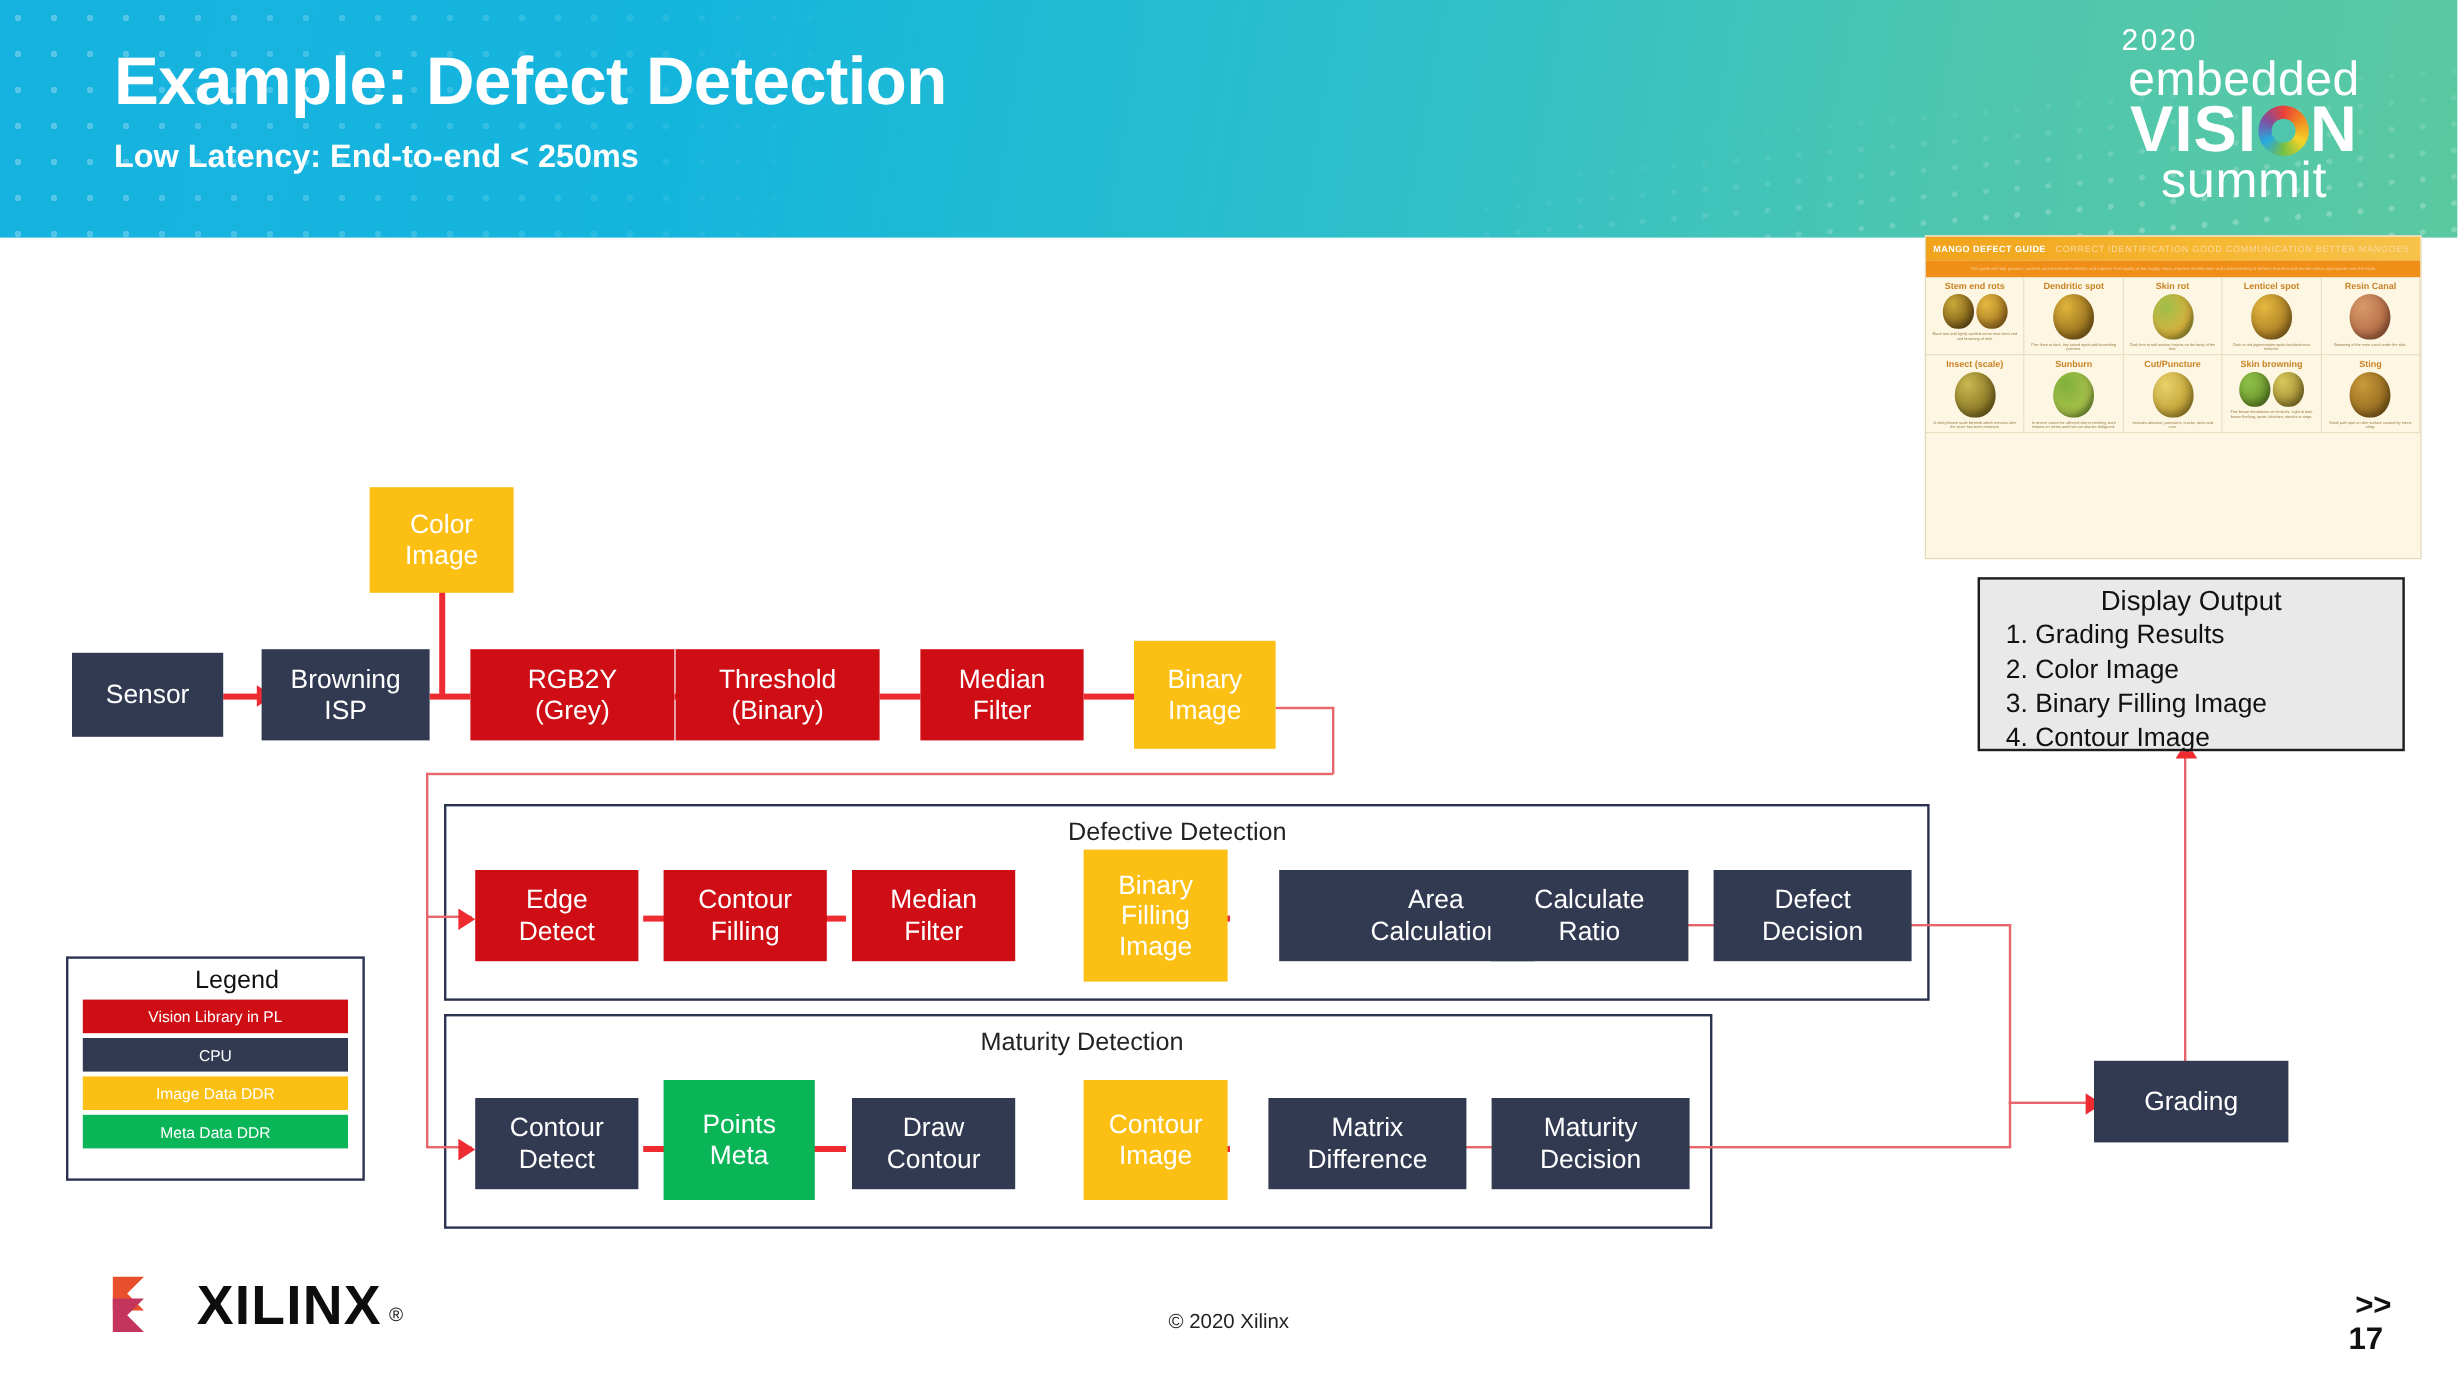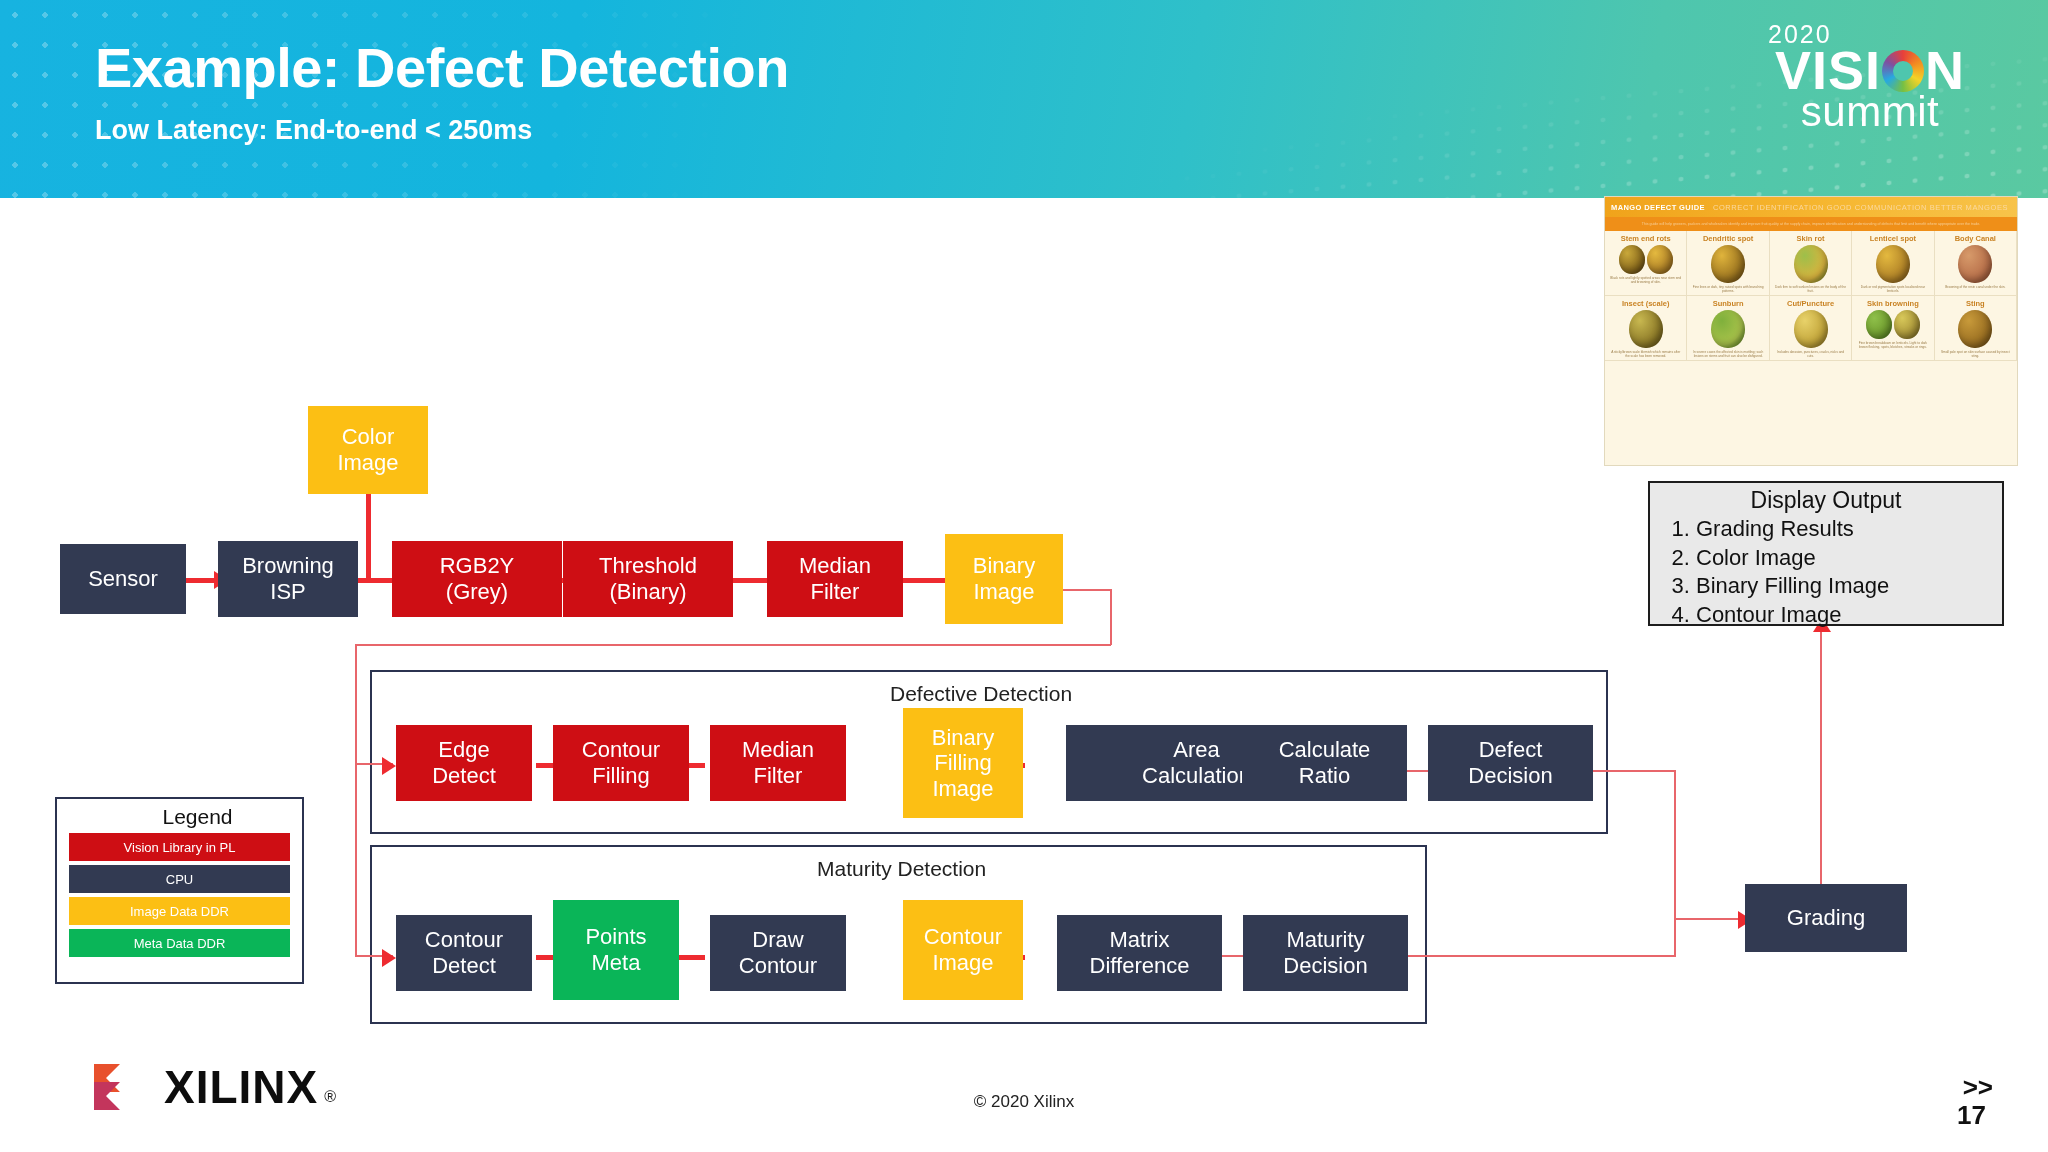--- a/index.html
+++ b/index.html
@@ -102,20 +102,21 @@
 
 <div class="banner">
   <div class="dots-l"></div>
   <div class="dots-r"></div>
 </div>
 <div class="slide-title">Example: Defect Detection</div>
 <div class="slide-sub">Low Latency: End-to-end &lt; 250ms</div>
 
 <div class="evs">
   <div class="y2020">2020</div>
+  <div class="emb">embedded</div>
   <div class="visrow">
     <span class="vis">VISI</span>
     <span class="orb"></span>
     <span class="vis">N</span>
   </div>
   <div class="sum">summit</div>
 </div>
 
 <div class="grp" style="left:370px;top:670px;width:1234px;height:160px;"></div>
 <div class="grp-label" style="left:890px;top:682px;">Defective Detection</div>
@@ -261,21 +262,21 @@
         <div class="mg-txt">Dark firm to soft sunken lesions on the body of the fruit.</div>
       </div>
       <div class="mg-cell">
         <div class="cap">Lenticel spot</div>
         <div class="mg-imgs">
           <div class="mgo" style="width:34px;height:38.080000000000005px;background:radial-gradient(ellipse at 32% 28%, #e4b93f 0%, #b08227 62%, #7a5418 100%);box-shadow:inset -3px -4px 6px rgba(0,0,0,.28);"></div>
         </div>
         <div class="mg-txt">Dark or red pigmentation spots localised near lenticels.</div>
       </div>
       <div class="mg-cell">
-        <div class="cap">Body Canal</div>
+        <div class="cap">Resin Canal</div>
         <div class="mg-imgs">
           <div class="mgo" style="width:34px;height:38.080000000000005px;background:radial-gradient(ellipse at 32% 28%, #d79a6a 0%, #b8704a 62%, #8a4a2c 100%);box-shadow:inset -3px -4px 6px rgba(0,0,0,.28);"></div>
         </div>
         <div class="mg-txt">Browning of the resin canal under the skin.</div>
       </div>
     </div>
   <div class="mg-row" id="mgrow2">
       <div class="mg-cell">
         <div class="cap">Insect (scale)</div>
         <div class="mg-imgs">

